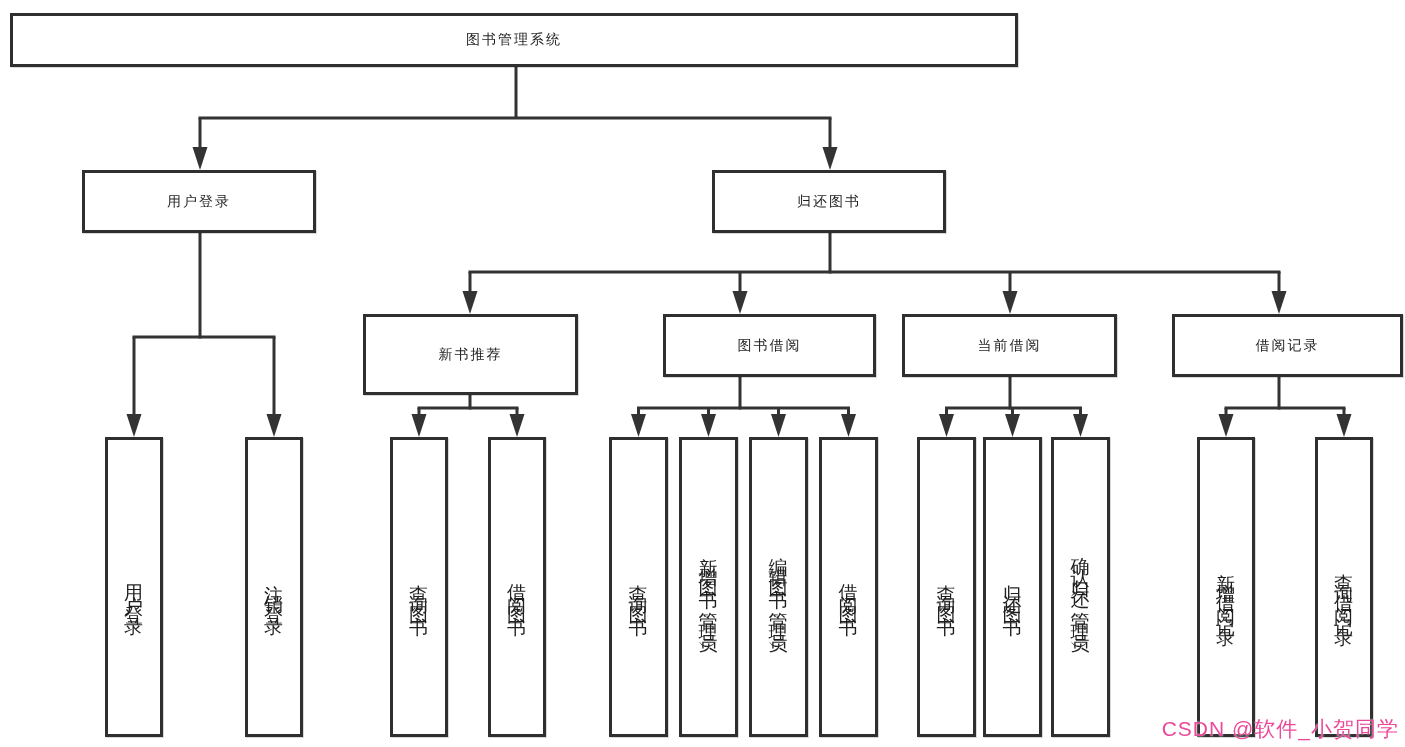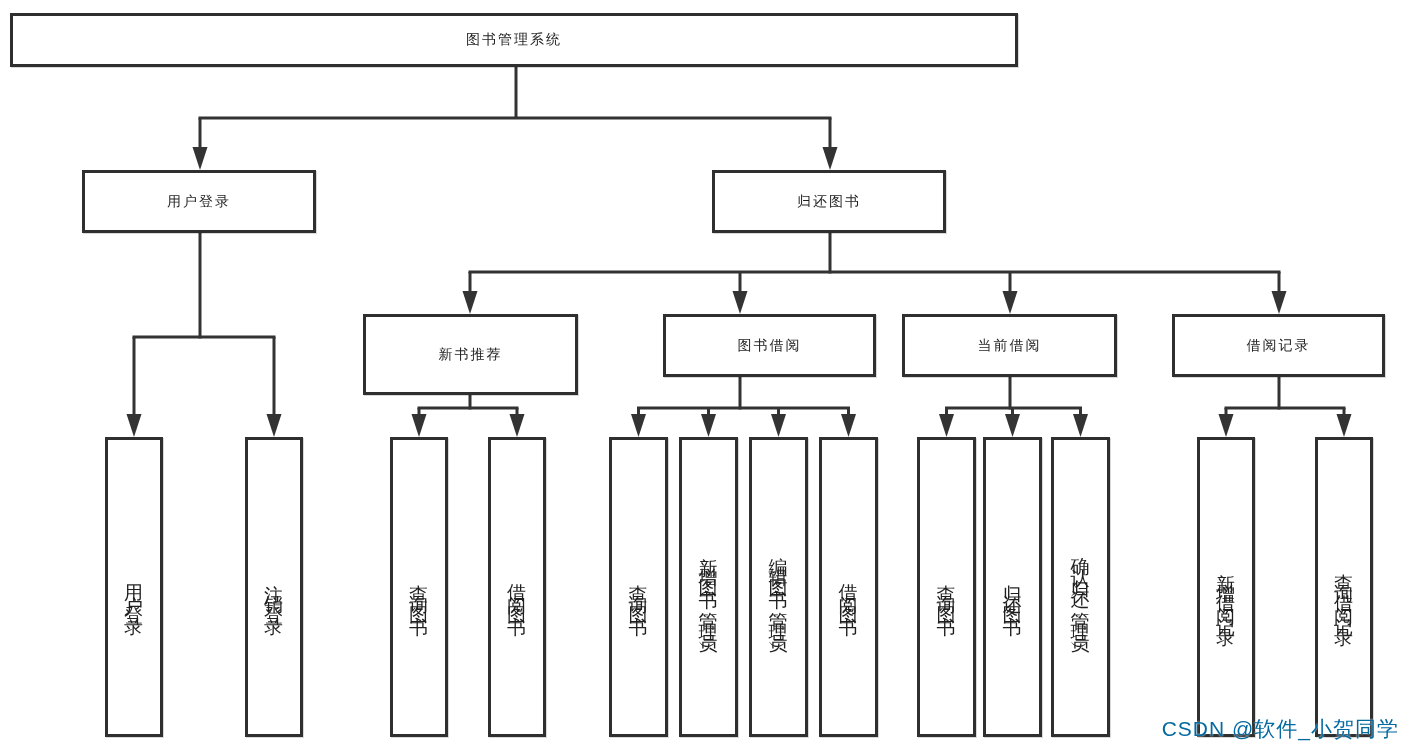--- a/index.html
+++ b/index.html
@@ -39,21 +39,21 @@
     letter-spacing: 11px;
     line-height: 1;
     padding-top: 8px;
   }
   .watermark {
     position: absolute;
     right: 6px;
     bottom: 4px;
     z-index: 3;
     font-size: 21px;
-    color: #0369a1;
+    color: #ec4899;
     letter-spacing: 1px;
     text-shadow: 0 0 2px #ffffff;
     white-space: nowrap;
   }
 </style>
 </head>
 <body>
 
 <div class="stage">
 
@@ -120,21 +120,21 @@
   </svg>
 
   <div class="box" style="left:10px; top:13px; width:1008px; height:54px;">图书管理系统</div>
 
   <div class="box" style="left:82px; top:170px; width:234px; height:63px;">用户登录</div>
   <div class="box" style="left:712px; top:170px; width:234px; height:63px;">归还图书</div>
 
   <div class="box" style="left:363px; top:314px; width:215px; height:81px;">新书推荐</div>
   <div class="box" style="left:663px; top:314px; width:213px; height:63px;">图书借阅</div>
   <div class="box" style="left:902px; top:314px; width:215px; height:63px;">当前借阅</div>
-  <div class="box" style="left:1172px; top:314px; width:213px; height:63px;">借阅记录</div>
+  <div class="box" style="left:1172px; top:314px; width:231px; height:63px;">借阅记录</div>
 
   <div class="box vbox" style="left:105px; top:437px; width:58px; height:300px;">用户登录</div>
   <div class="box vbox" style="left:245px; top:437px; width:58px; height:300px;">注销登录</div>
 
   <div class="box vbox" style="left:390px; top:437px; width:58px; height:300px;">查询图书</div>
   <div class="box vbox" style="left:488px; top:437px; width:58px; height:300px;">借阅图书</div>
 
   <div class="box vbox" style="left:609px; top:437px; width:59px; height:300px;">查询图书</div>
   <div class="box vbox" style="left:679px; top:437px; width:59px; height:300px;">新增图书（管理员）</div>
   <div class="box vbox" style="left:749px; top:437px; width:59px; height:300px;">编辑图书（管理员）</div>

